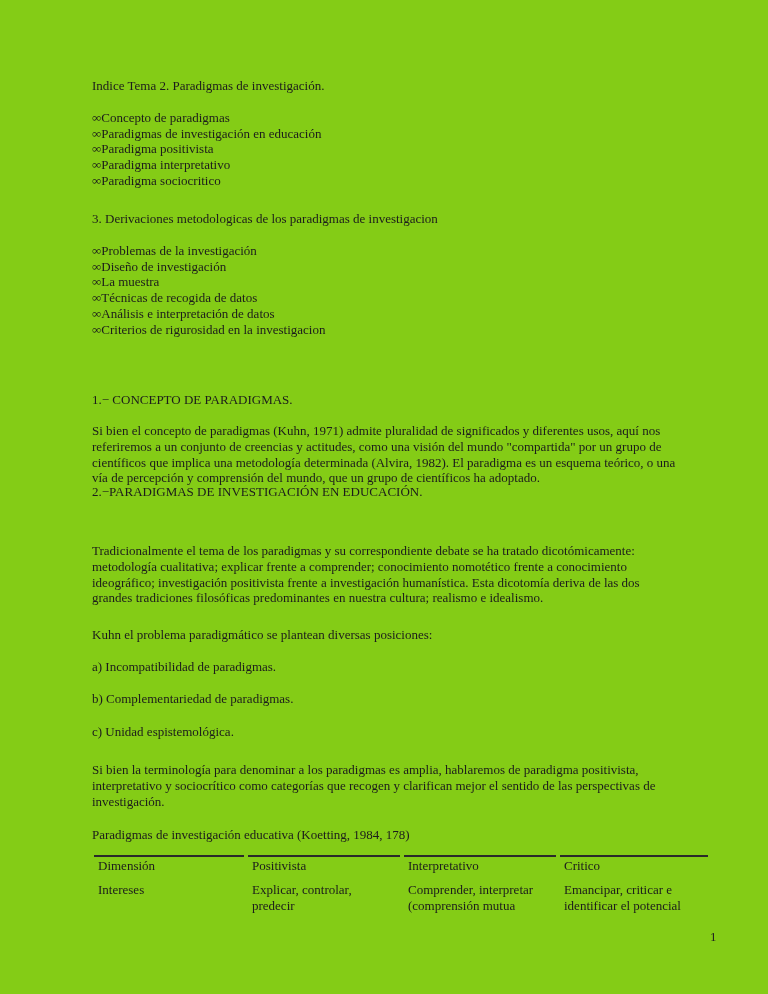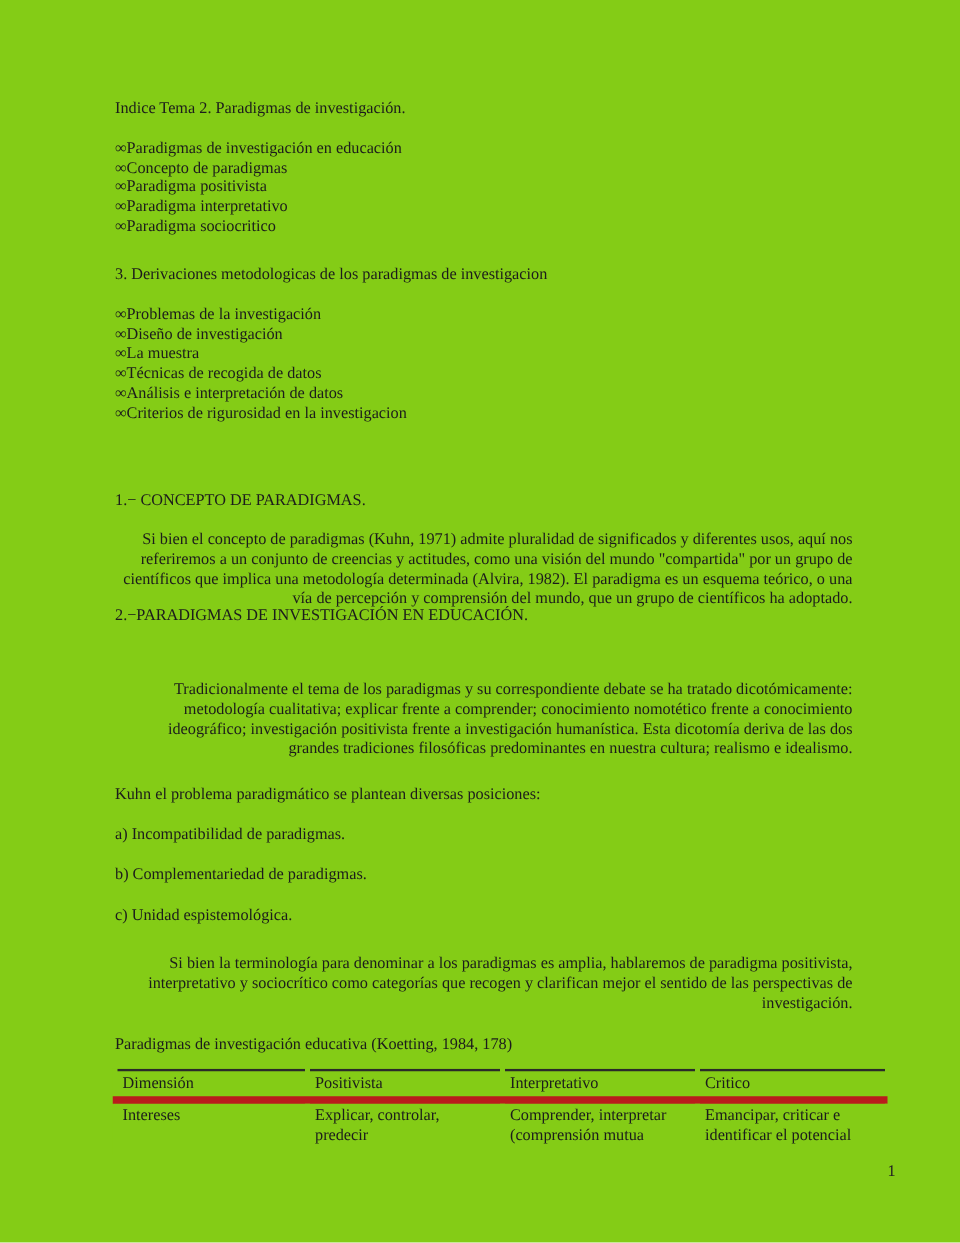--- a/index.html
+++ b/index.html
@@ -18,21 +18,20 @@
     overflow: hidden;
   }
   .block {
     position: absolute;
     left: 92px;
     width: 590px;
     line-height: 15.7px;
   }
   .para {
     line-height: 15.8px;
-    text-align: right;
   }
   .list-line {
     line-height: 15.7px;
     white-space: nowrap;
   }
   .heading {
     white-space: nowrap;
   }
   .table-wrap {
     position: absolute;
@@ -53,21 +52,21 @@
     font-weight: normal;
     text-align: left;
     vertical-align: top;
     padding: 1px 4px 1px 4px;
     font-size: 13px;
     line-height: 15.7px;
     overflow: hidden;
   }
   table.doc-table tr.header-row th {
     border-top: 2px solid #2a2a2a;
-    border-bottom: 6px solid #b91c1c;
+    border-bottom: 3px solid #b91c1c;
     height: 18px;
   }
   table.doc-table tr.body-row td {
     height: 70px; 
   }
   .page-number {
     position: absolute;
     top: 929px;
     left: 710px;
     width: 30px;
@@ -76,22 +75,22 @@
   }
 </style>
 </head>
 <body>
 
 <div class="page">
 
   <div class="block heading" style="top:78px">Indice Tema 2. Paradigmas de investigación.</div>
 
   <div class="block" style="top:110px">
+    <div class="list-line">∞Concepto de paradigmas</div>
     <div class="list-line">∞Paradigmas de investigación en educación</div>
-    <div class="list-line">∞Concepto de paradigmas</div>
     <div class="list-line">∞Paradigma positivista</div>
     <div class="list-line">∞Paradigma interpretativo</div>
     <div class="list-line">∞Paradigma sociocritico</div>
   </div>
 
   <div class="block heading" style="top:211px">3. Derivaciones metodologicas de los paradigmas de investigacion</div>
 
   <div class="block" style="top:243px">
     <div class="list-line">∞Problemas de la investigación</div>
     <div class="list-line">∞Diseño de investigación</div>

